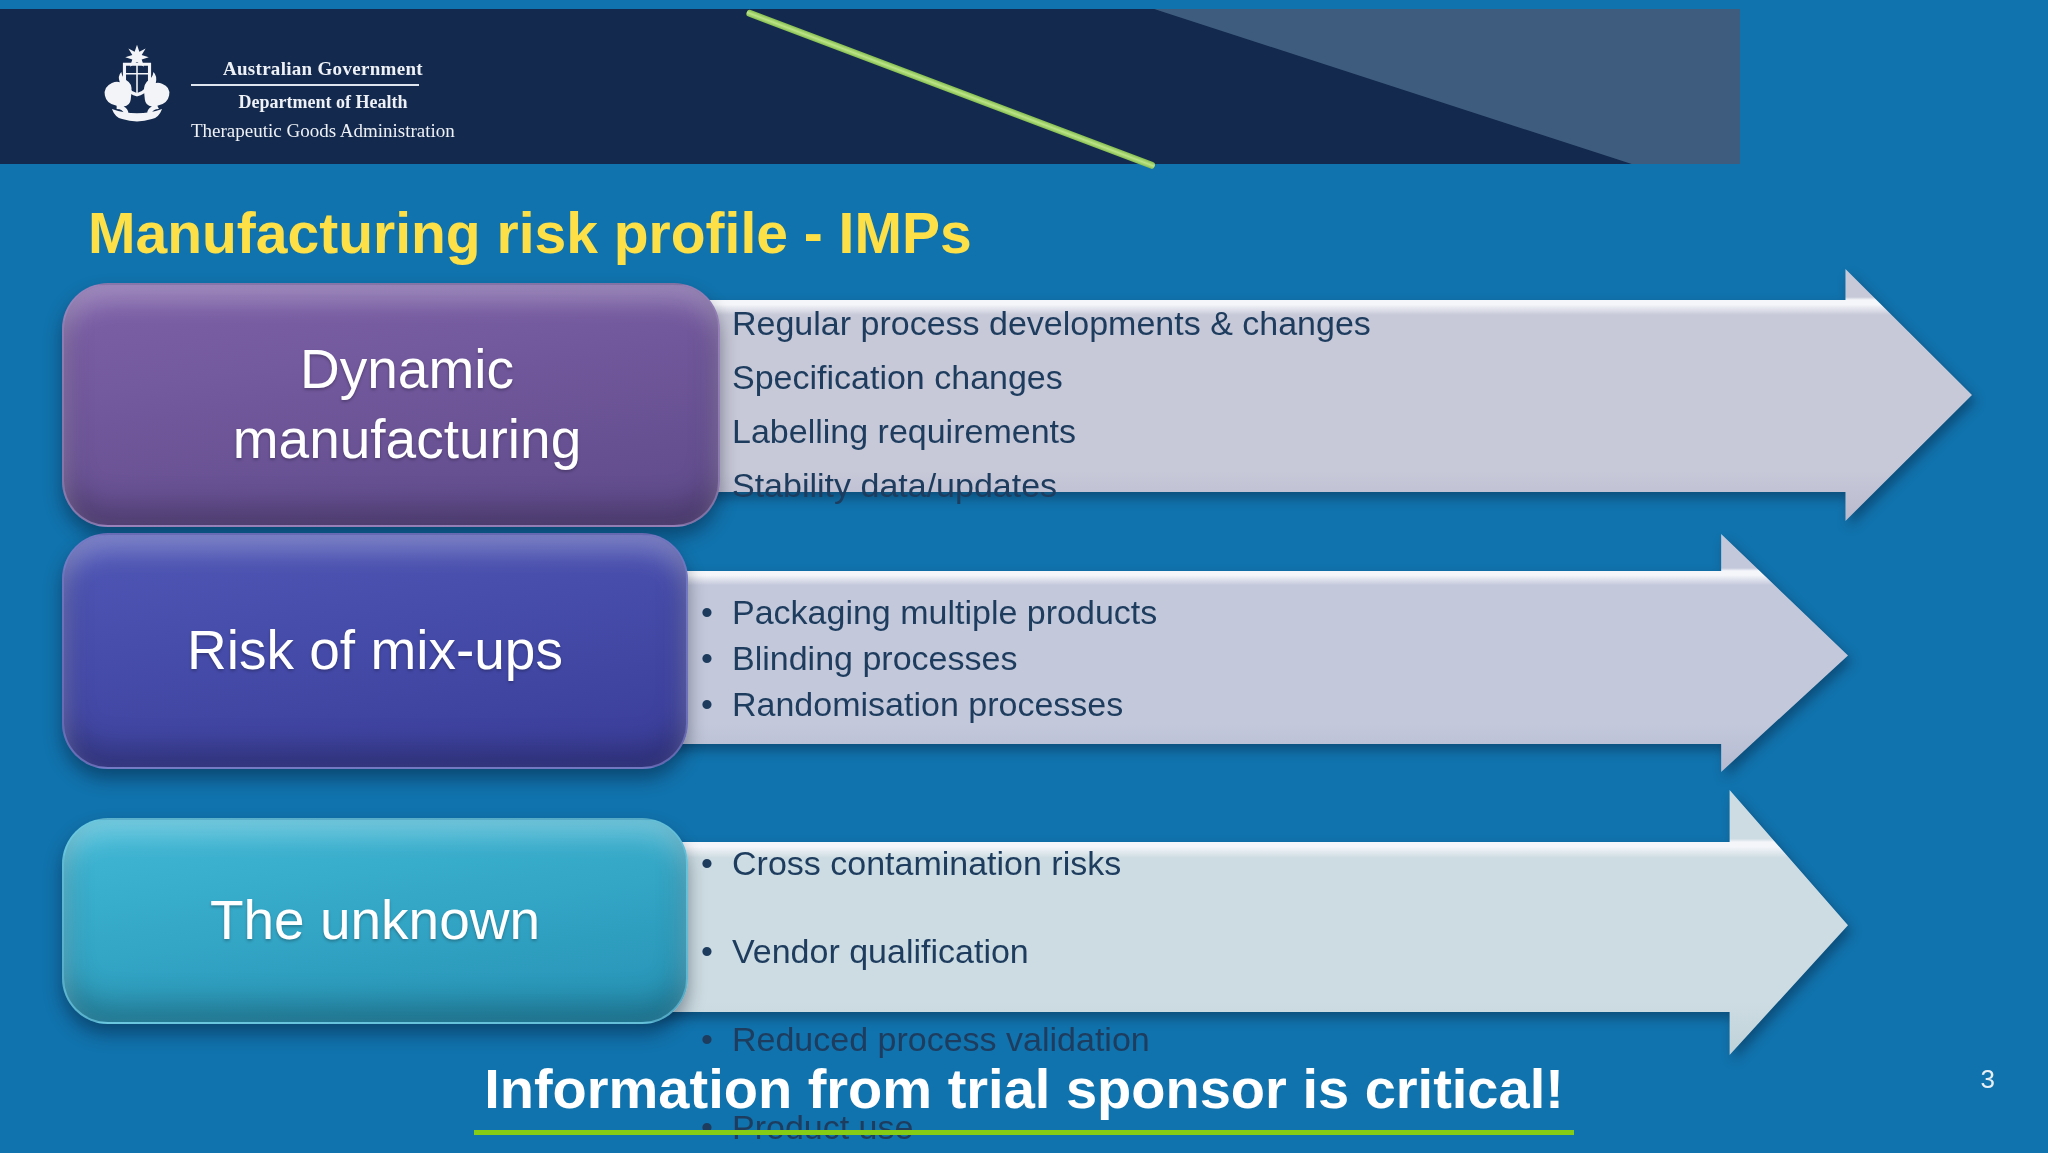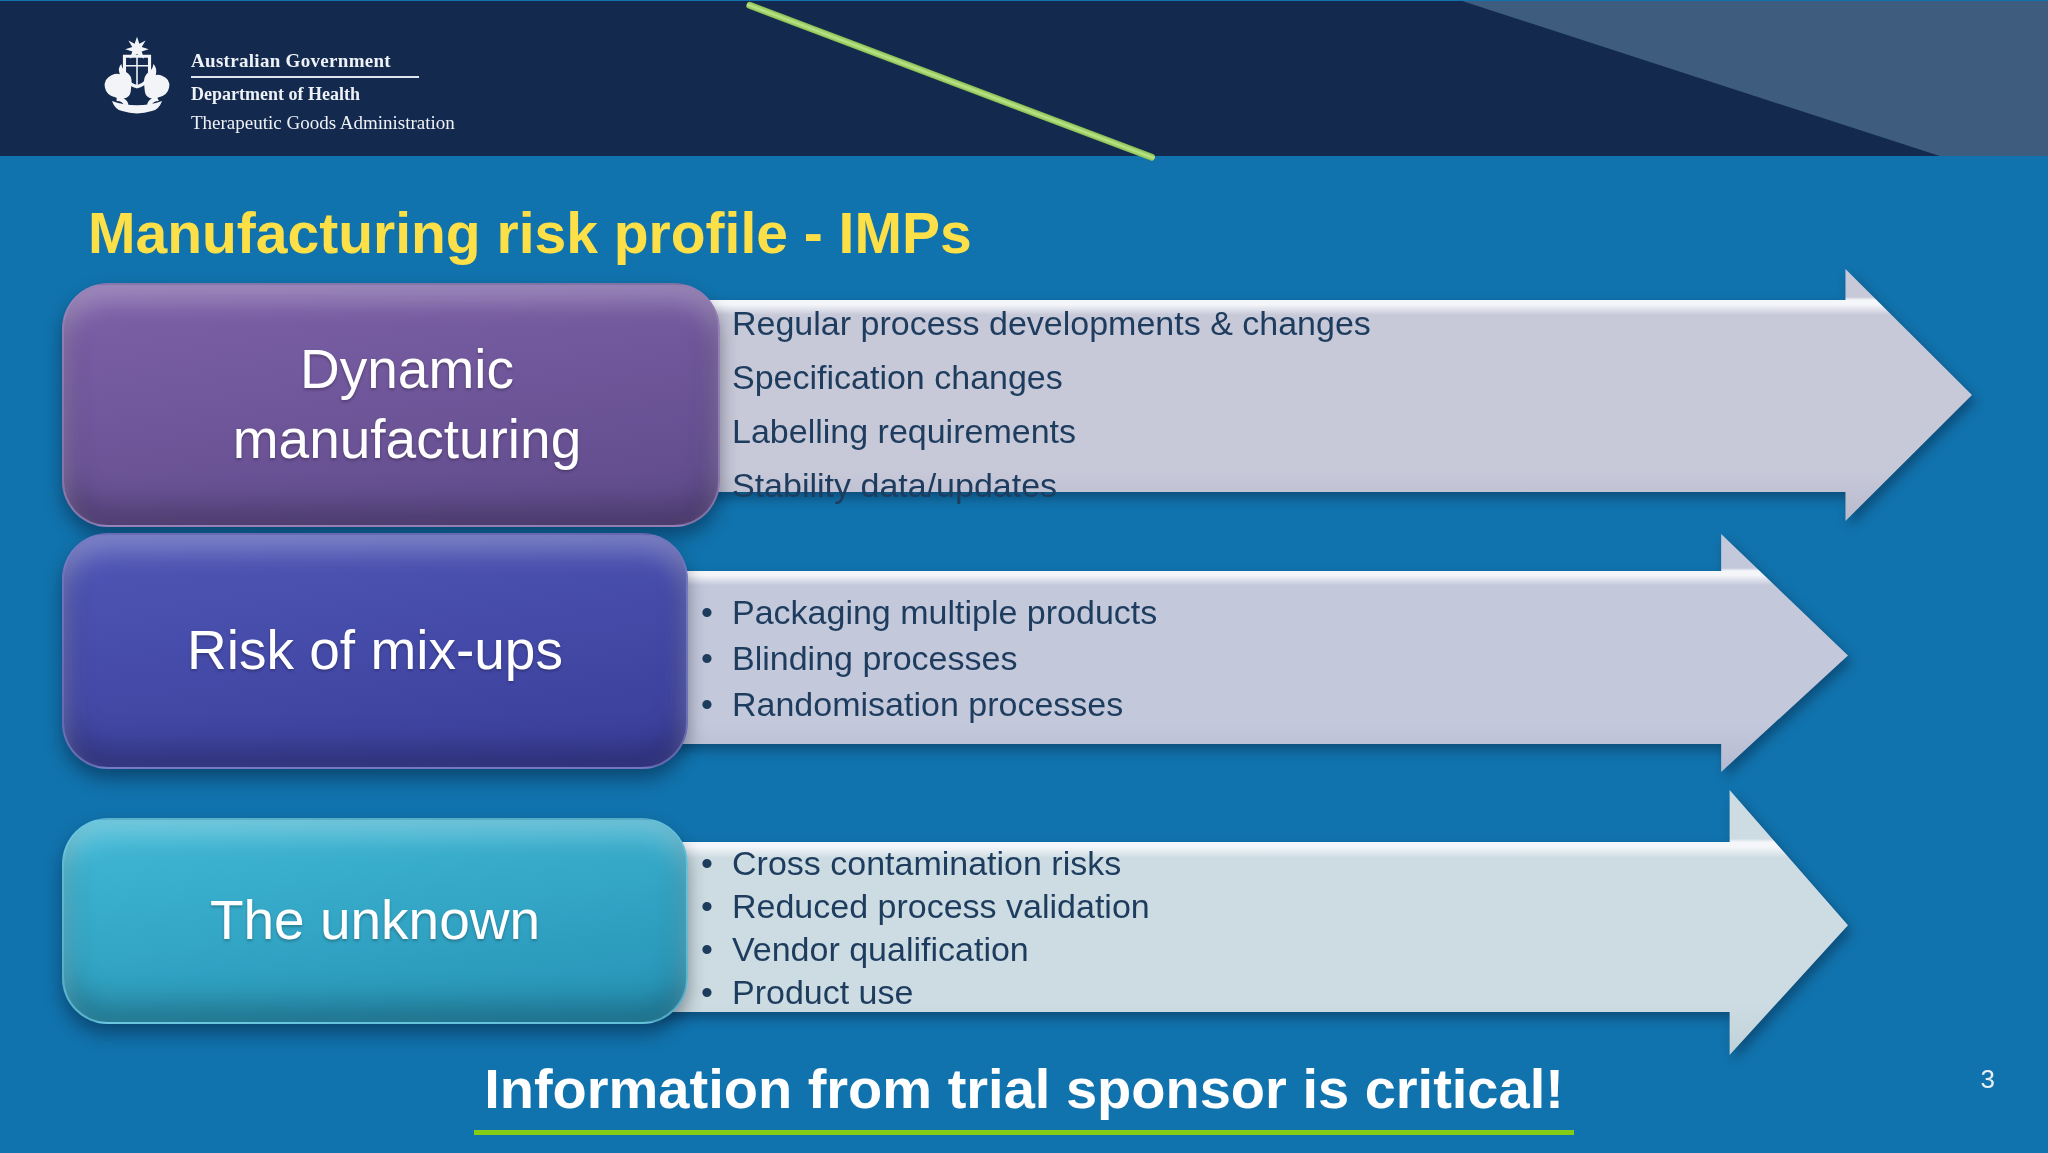--- a/index.html
+++ b/index.html
@@ -3,21 +3,21 @@
 <meta charset="utf-8">
 <style>
   html,body { margin:0; padding:0; background:#000; }
   .stage {
     position:relative; width:2048px; height:1153px; overflow:hidden;
     font-family:"Liberation Sans", sans-serif;
     background:#1173ad;
   }
 
   
-  .header { position:absolute; left:0; top:1px; width:2048px; height:155px; background:#13294e; }
+  .header { position:absolute; left:0; top:9px; width:1740px; height:155px; background:#13294e;text-align:center; }
   .corner-tri { position:absolute; right:0; top:0; width:648px; height:155px;
     clip-path:polygon(9.6% 0, 100% 0, 100% 100%, 83.3% 100%); background:#3e5d7e; }
   .green-line { position:absolute; left:748px; top:0; width:436px; height:7px;
     transform:rotate(20.7deg); transform-origin:0 0;
     background:linear-gradient(180deg,#84bd4e,#bce488 50%,#84bd4e); border-radius:3px; }
   .crest { position:absolute; left:90px; top:28px; width:94px; height:100px; }
   .org { position:absolute; left:191px; top:49px; color:#eef1f6; font-family:"Liberation Serif", serif; }
   .org1 { font-size:19px; font-weight:bold; line-height:22px; letter-spacing:.3px; }
   .org-divider { width:228px; height:2px; background:#dfe5ee; margin:4px 0 6px 0; }
   .org2 { font-size:18px; font-weight:bold; line-height:20px;font-family:Liberation Serif, serif; }
@@ -43,21 +43,21 @@
 
   
   .bullets { position:absolute; margin:0; padding:0; list-style:none;
     display:flex; flex-direction:column; font-size:34px; color:#1d3c5e; }
   .bullets li { position:relative; padding-left:36px; white-space:nowrap; }
   .bullets li::before { content:"\2022"; position:absolute; left:5px; }
   .b1 { left:696px; top:300px; width:1120px; height:192px; justify-content:space-between;gap:8px; }
   .b1 li { line-height:46px; }
   .b2 { left:696px; top:571px; width:1000px; height:173px; justify-content:center; }
   .b2 li { line-height:46px; }
-  .b3 { left:696px; top:842px; width:1000px; height:170px; justify-content:space-between; }
+  .b3 { left:696px; top:842px; width:1000px; height:170px; justify-content:space-between;gap:45px; }
   .b3 li { line-height:43px; }
 
   
   .riskbox { position:absolute; border-radius:46px; display:flex; align-items:center; justify-content:center;
     border:2px solid rgba(255,255,255,.22);
     box-shadow:0 10px 18px rgba(0,10,30,.4),
                inset 0 16px 24px rgba(255,255,255,.28),
                inset 0 -18px 30px rgba(0,0,0,.25);
   }
   .boxlabel { color:#fff; font-size:55px; line-height:1.27; text-align:center; white-space:pre-line;
@@ -118,22 +118,22 @@
     </ul>
   <div class="riskbox box2" style="background: linear-gradient(172deg, rgb(79, 87, 182) 0%, rgb(58, 61, 153) 100%);">
     <span class="boxlabel">Risk of mix-ups</span>
   </div>
 
   <div class="arrow-wrap a3">
     <div class="arrow-fill" style="background: linear-gradient(rgb(205, 220, 226) 0%, rgb(205, 220, 226) 18.4%, rgb(244, 246, 250) 19.6%, rgb(244, 246, 250) 21.4%, rgb(205, 220, 226) 25.6%, rgb(205, 220, 226) 80%, rgb(191, 210, 217) 100%);"></div>
   </div>
   <ul class="bullets b3" style="color: rgb(29, 60, 94);">
       <li>Cross contamination risks</li>
+      <li>Vendor qualification</li>
       <li>Reduced process validation</li>
-      <li>Vendor qualification</li>
       <li>Product use</li>
     </ul>
   <div class="riskbox box3" style="background: linear-gradient(172deg, rgb(65, 185, 214) 0%, rgb(37, 145, 180) 100%);">
     <span class="boxlabel">The unknown</span>
   </div>
 
   <div class="banner">
     <span>Information from trial sponsor is critical!</span>
   </div>
   <div class="pagenum">3</div>

